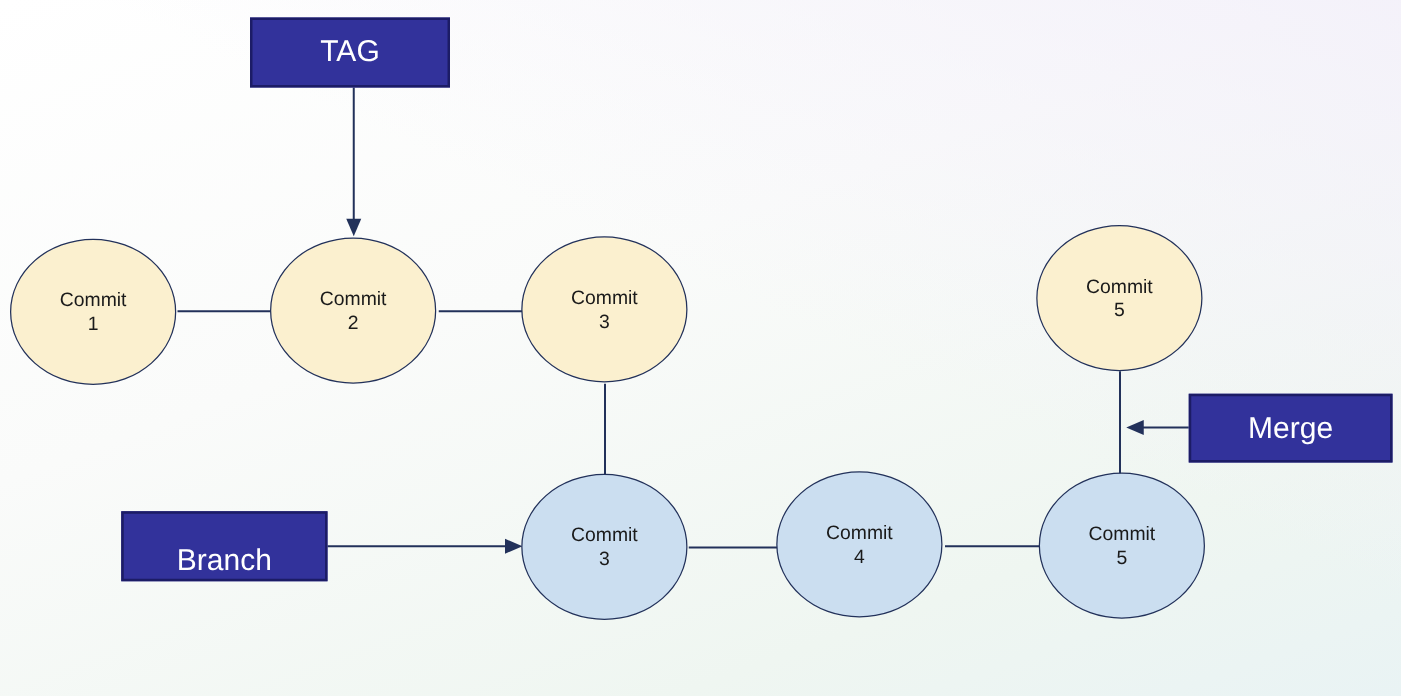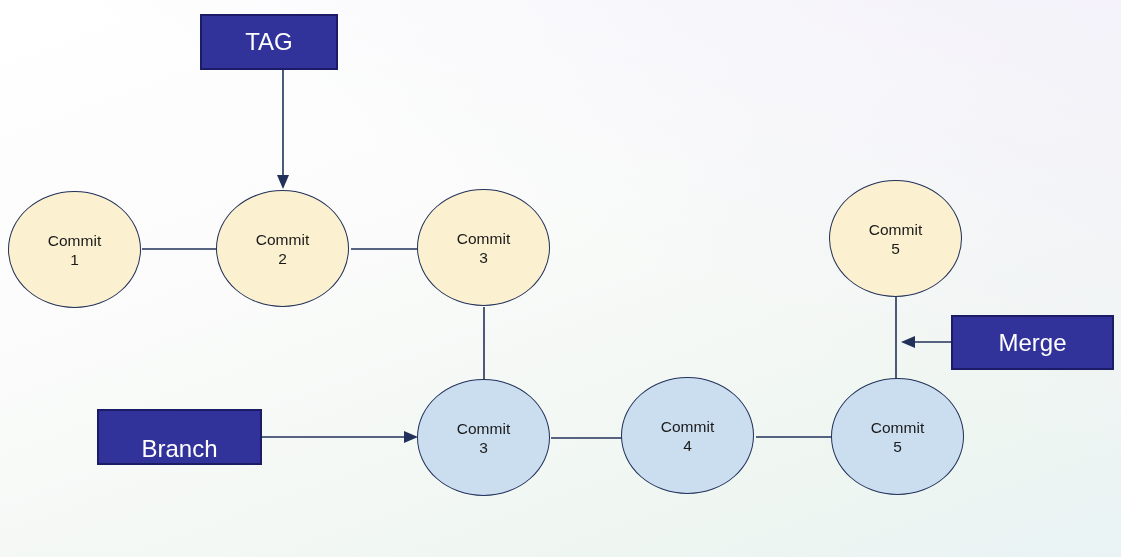--- a/index.html
+++ b/index.html
@@ -56,21 +56,21 @@
     position: absolute;
     background: var(--box-fill);
     border: 2px solid var(--box-border);
     display: flex;
     align-items: center;
     justify-content: center;
     color: var(--box-text);
     font-size: 24px;
     z-index: 2;
   }
-  .box-tag    { left: 200px; top: 14px;  width: 138px; height: 56px; }
+  .box-tag    { left: 200px; top: 14px;  width: 160px; height: 56px; }
   .box-branch { left: 97px;  top: 409px; width: 165px; height: 56px; align-items: flex-end; }
   .box-merge  { left: 951px; top: 315px; width: 163px; height: 55px; }
   .n-main-1 { left: 8px;   top: 191px; }
   .n-main-2 { left: 216px; top: 190px; }
   .n-main-3 { left: 417px; top: 189px; }
   .n-main-5 { left: 829px; top: 180px; }
   .n-feat-3 { left: 417px; top: 379px; }
   .n-feat-4 { left: 621px; top: 377px; }
   .n-feat-5 { left: 831px; top: 378px; }
 </style>

